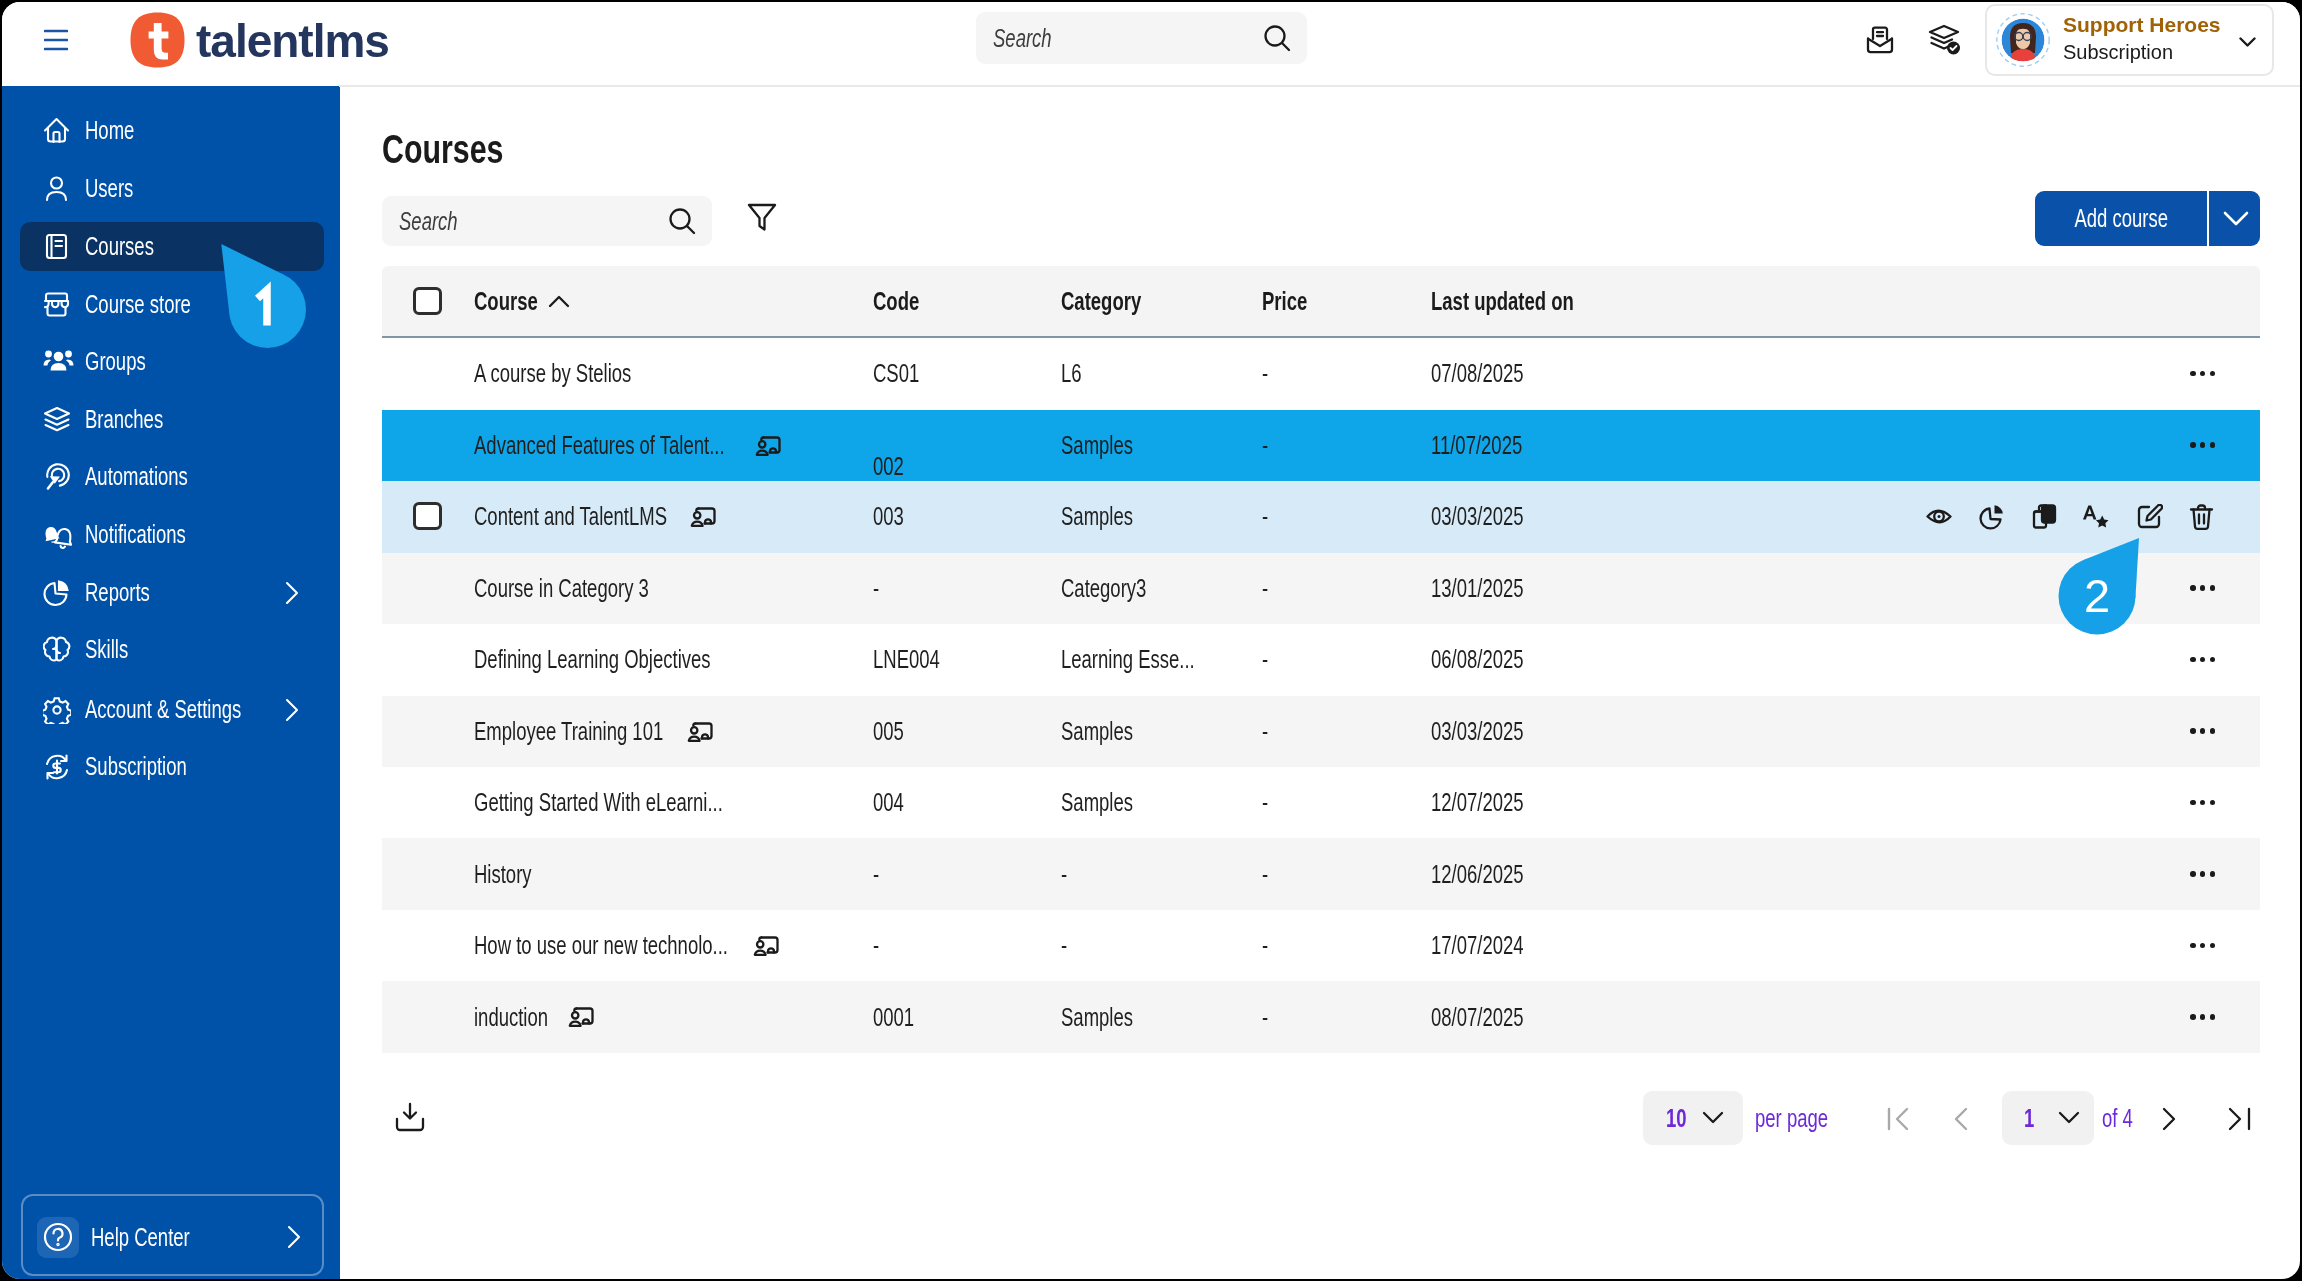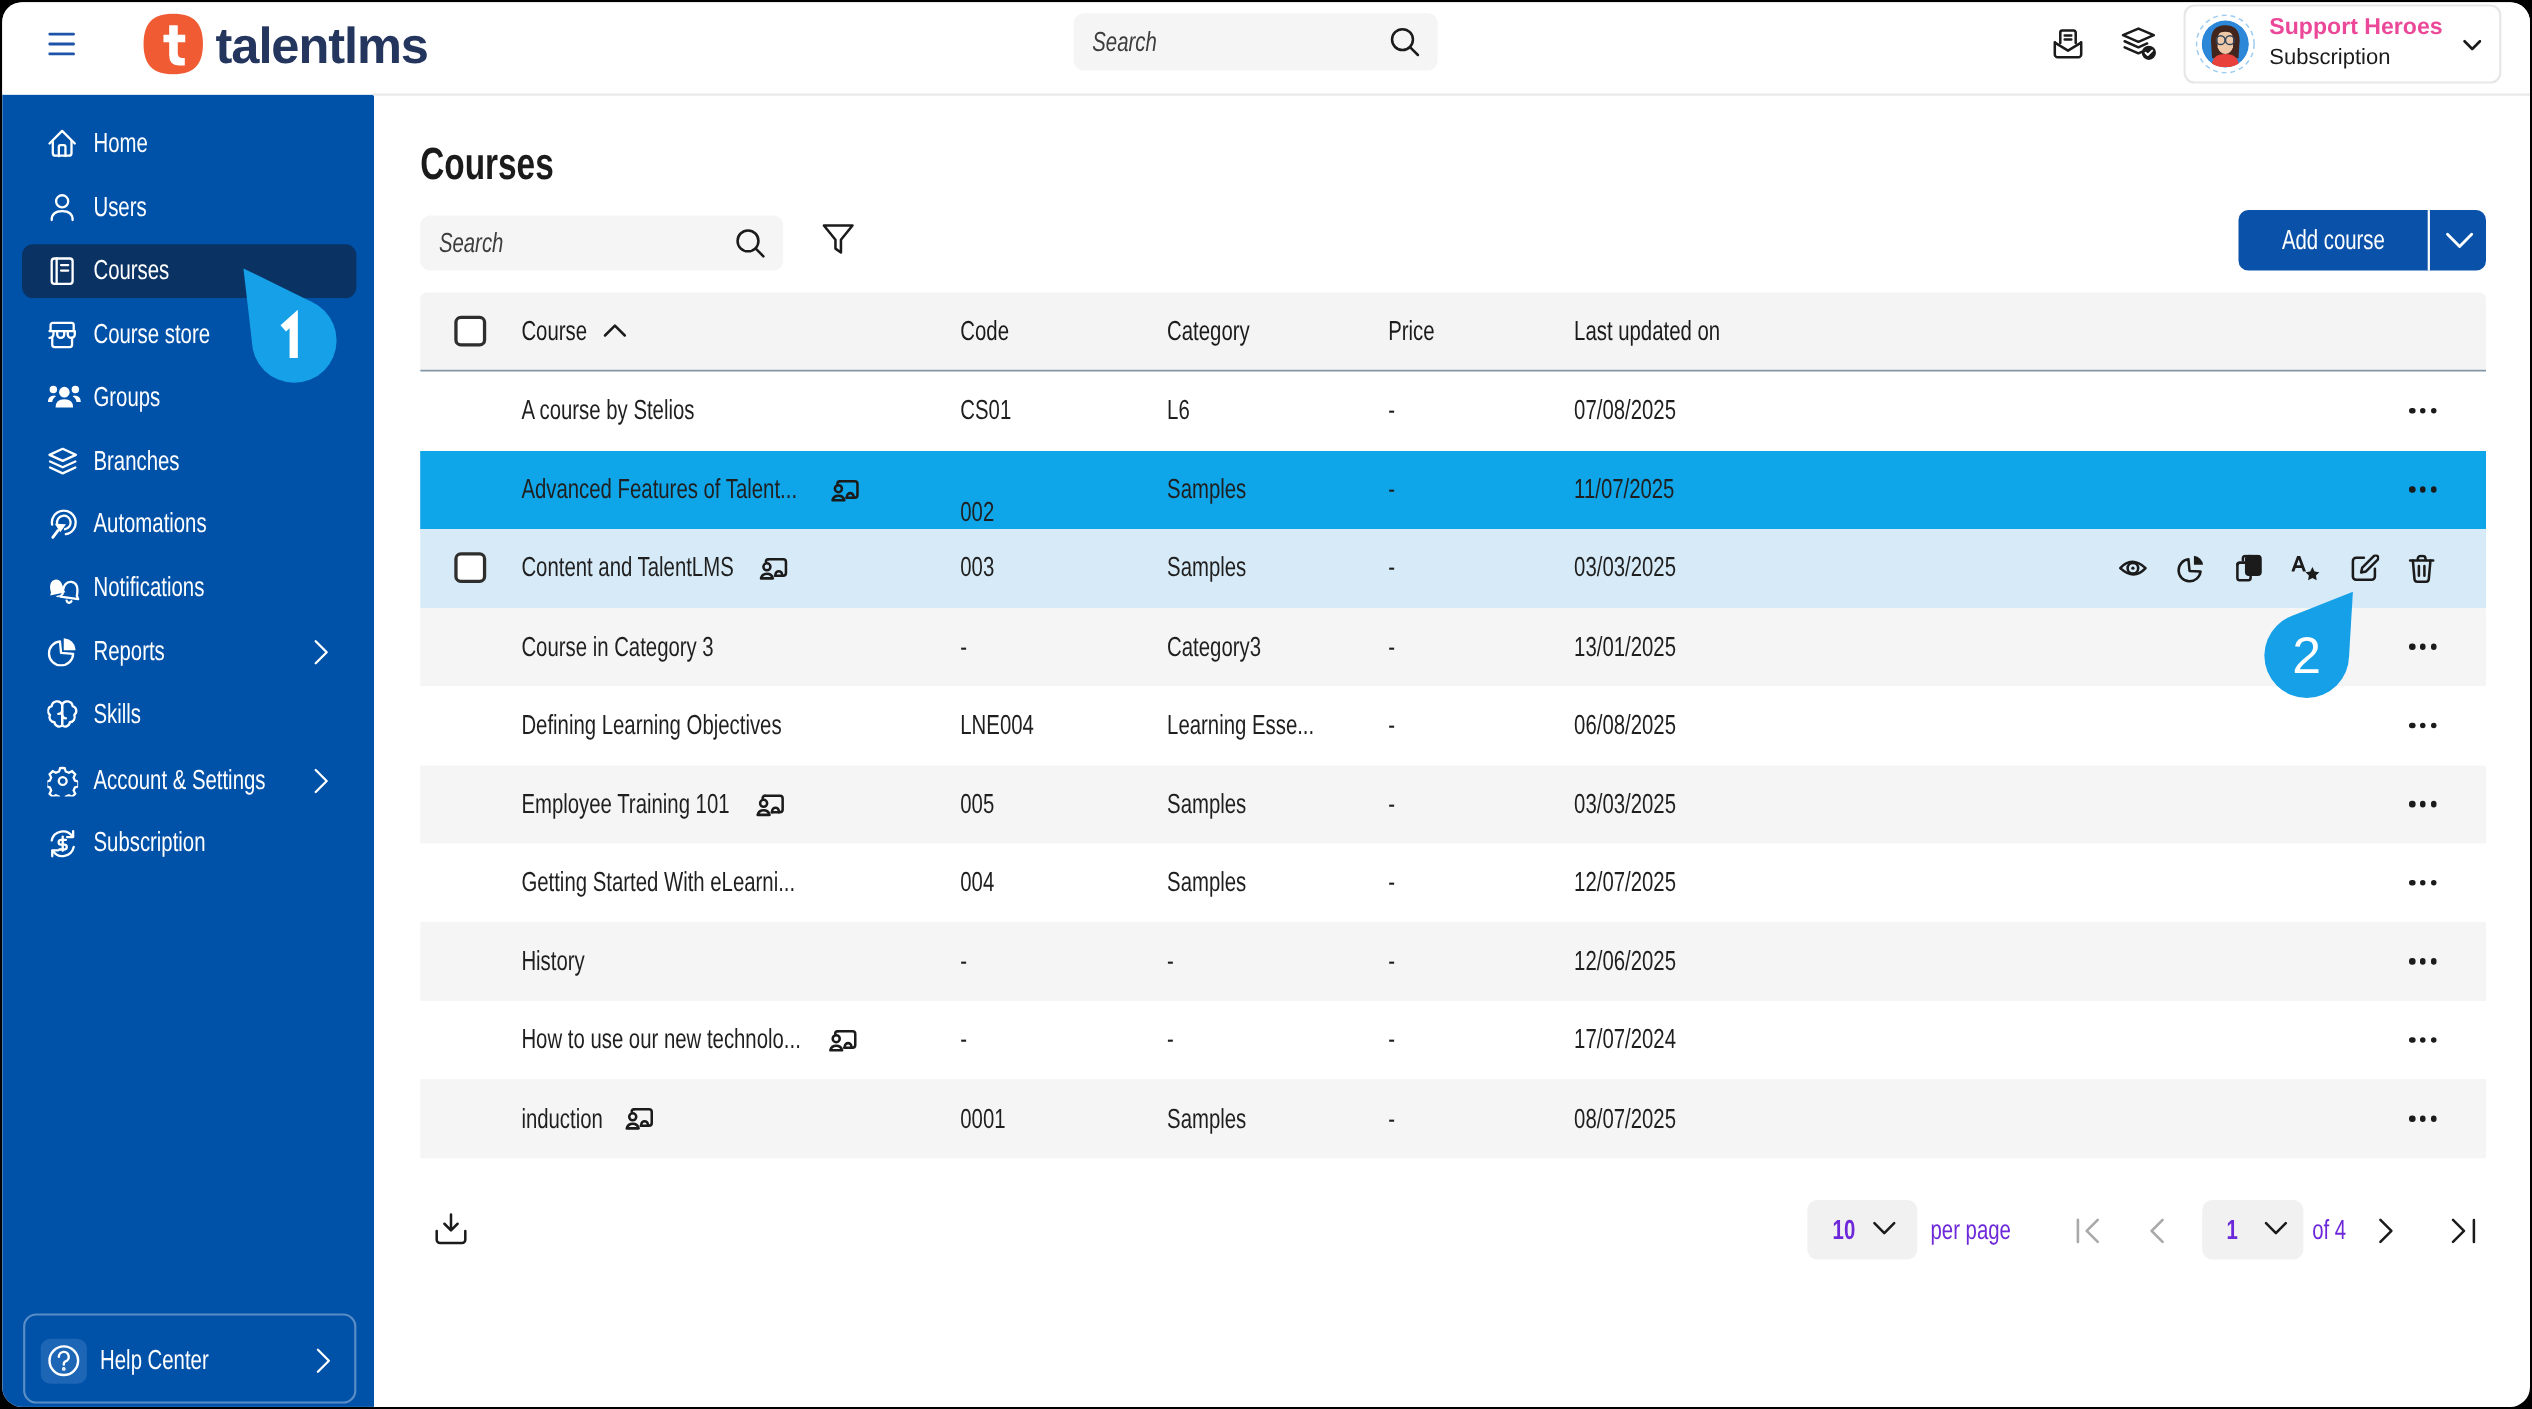--- a/index.html
+++ b/index.html
@@ -10,21 +10,21 @@
   .tx { transform:scaleX(.74); transform-origin:0 50%; white-space:nowrap; display:inline-block; }
   .txc { transform:scaleX(.74); transform-origin:50% 50%; white-space:nowrap; display:inline-block; }
   
   .topbar { position:absolute; left:0; top:0; width:2298px; height:84px; background:#fff; z-index:5; }
   .topline { position:absolute; left:337px; top:83px; width:1961px; height:2px; background:#e9e9e9; z-index:6; }
   .logotext { position:absolute; left:194px; top:12px; font-size:46px; font-weight:bold; color:#24355e; letter-spacing:-1px; }
   .logotext .tx { transform:none; }
   .hsearch { position:absolute; left:974px; top:10px; width:331px; height:52px; background:#f5f5f5; border-radius:9px; }
   .hsearch .ph { position:absolute; left:17px; top:0; line-height:52px; font-size:25px; font-style:italic; color:#3d3d3d; }
   .uchip { position:absolute; left:1983px; top:2px; width:289px; height:72px; background:#fff; border:2px solid #e7e7e7; border-radius:10px; }
-  .uname { position:absolute; left:2061px; top:13px; font-size:21px; line-height:20px; font-weight:bold; color:#ec4899; }
+  .uname { position:absolute; left:2061px; top:13px; font-size:21px; line-height:20px; font-weight:bold; color:#a16207; }
   .uname .tx{ transform:none; }
   .urole { position:absolute; left:2061px; top:40px; font-size:20px; line-height:20px; color:#1b1b1b; }
   .urole .tx{ transform:none; }
   
   .sidebar { position:absolute; left:0; top:84px; width:338px; height:1193px; background:#0051a8; }
   .nav { position:absolute; left:18px; width:304px; height:49px; }
   .nav .lbl { position:absolute; left:65px; top:0; line-height:49px; font-size:25px; color:#fff; }
   .nav .ic { position:absolute; left:23px; top:11px; }
   .nav .chev { position:absolute; left:265px; top:13px; }
   .nav.sel { background:#0a3364; border-radius:10px; }
@@ -33,21 +33,21 @@
   .helplbl { position:absolute; left:68px; top:0; line-height:82px; font-size:25px; color:#fff; }
   
   .title { position:absolute; left:380px; top:124px; font-size:41px; font-weight:bold; color:#1b1b1b; }
   .csearch { position:absolute; left:380px; top:194px; width:330px; height:50px; background:#f5f5f5; border-radius:9px; }
   .csearch .ph { position:absolute; left:17px; top:0; line-height:50px; font-size:25px; font-style:italic; color:#3d3d3d; }
   .addbtn { position:absolute; left:2033px; top:189px; width:225px; height:55px; background:#0a52a9; border-radius:9px; }
   .addbtn .t { position:absolute; left:0; top:0; width:172px; text-align:center; line-height:55px; font-size:25px; color:#fff; }
   .addbtn .dv { position:absolute; left:172px; top:0px; width:2px; height:55px; background:#fff; }
   
   .thead { position:absolute; left:380px; top:264px; width:1878px; height:72px; background:#f4f4f4; border-radius:6px 6px 0 0; border-bottom:2px solid #8095a5; }
-  .th { position:absolute; top:0; height:71px; line-height:71px; font-size:25px; font-weight:normal; color:#1b1b1b; }
+  .th { position:absolute; top:0; height:71px; line-height:71px; font-size:25px; font-weight:bold; color:#1b1b1b; }
   .row { position:absolute; left:380px; width:1878px; }
   .cell { position:absolute; top:0; height:100%; display:flex; align-items:center; font-size:25px; color:#1f1f1f; }
   .cb { position:absolute; width:29px; height:28px; background:#fff; border:3px solid #2e2e2e; border-radius:6px; }
   .dots { position:absolute; left:1808px; top:50%; margin-top:-3px; width:25px; display:flex; justify-content:space-between; }
   .dots i { width:5.5px; height:5.5px; border-radius:50%; background:#1b1b1b; }
   
   .pgbox { position:absolute; top:1089px; height:54px; background:#f1f1f1; border-radius:9px; }
   .pgtxt { font-size:25px; color:#6d28d9; }
 </style>
 </head>

